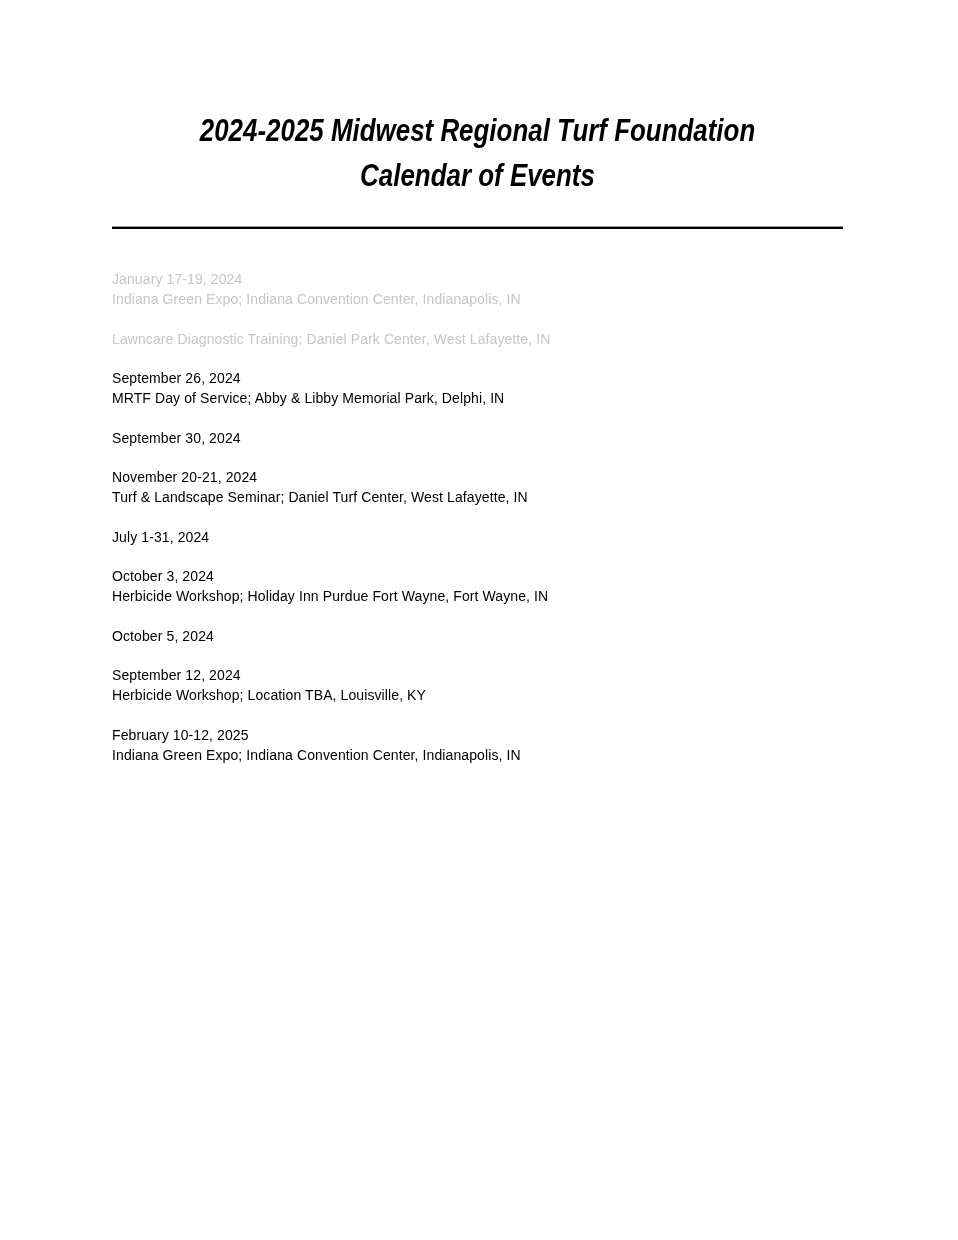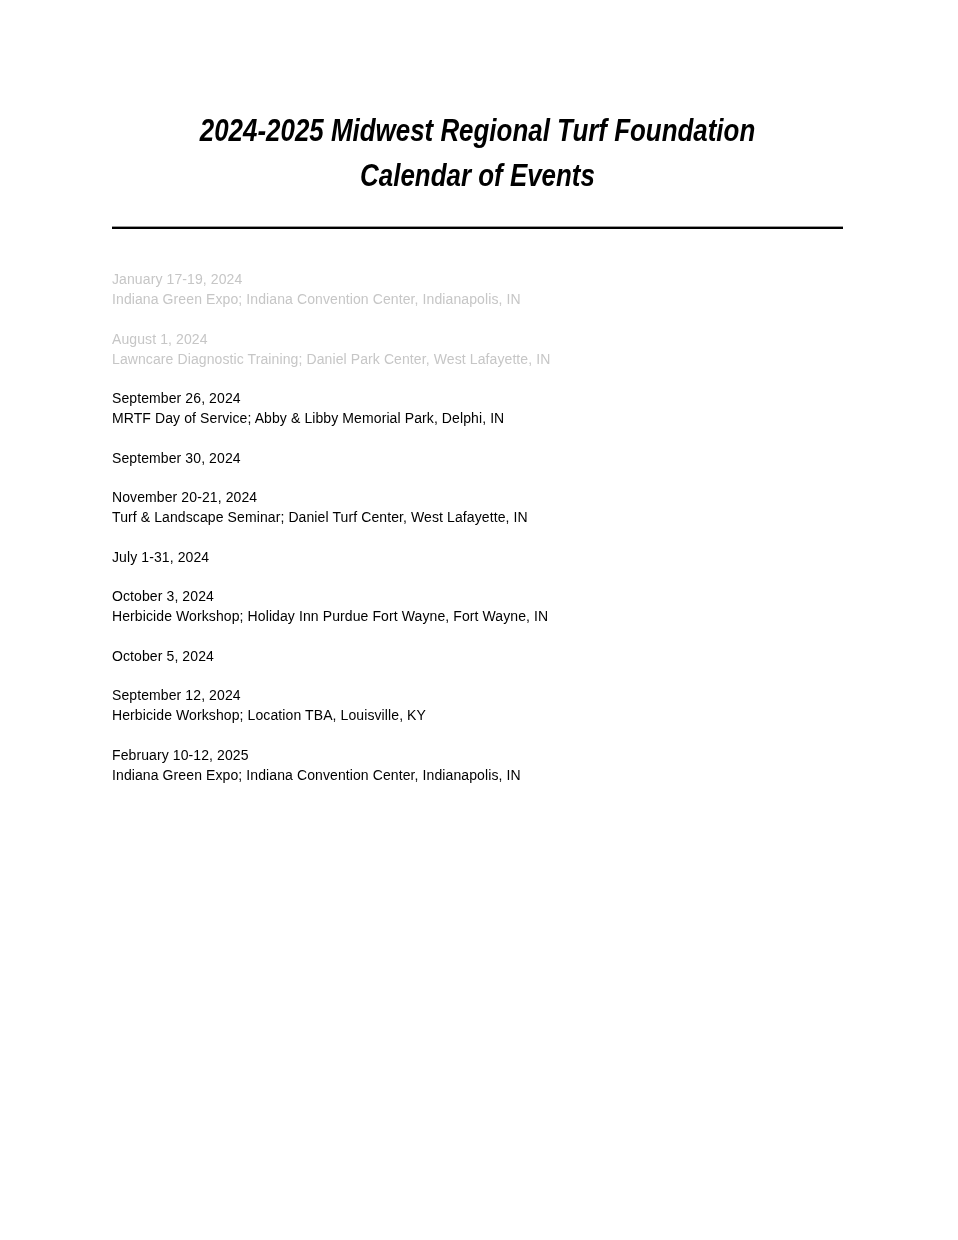--- a/index.html
+++ b/index.html
@@ -70,21 +70,20 @@
   <div class="rule"></div>
 
   <div class="events">
     <div class="event past">
       <div class="event-line">January 17-19, 2024</div>
       <div class="event-line">Indiana Green Expo; Indiana Convention Center, Indianapolis, IN</div>
     </div>
 
 
     <div class="event past">
-      <div class="event-line">August 1, 2024</div>
       <div class="event-line">Lawncare Diagnostic Training; Daniel Park Center, West Lafayette, IN</div>
     </div>
 
     <div class="event upcoming">
       <div class="event-line">September 26, 2024</div>
       <div class="event-line">MRTF Day of Service; Abby &amp; Libby Memorial Park, Delphi, IN</div>
     </div>
 
     <div class="event upcoming">
       <div class="event-line">September 30, 2024</div>

